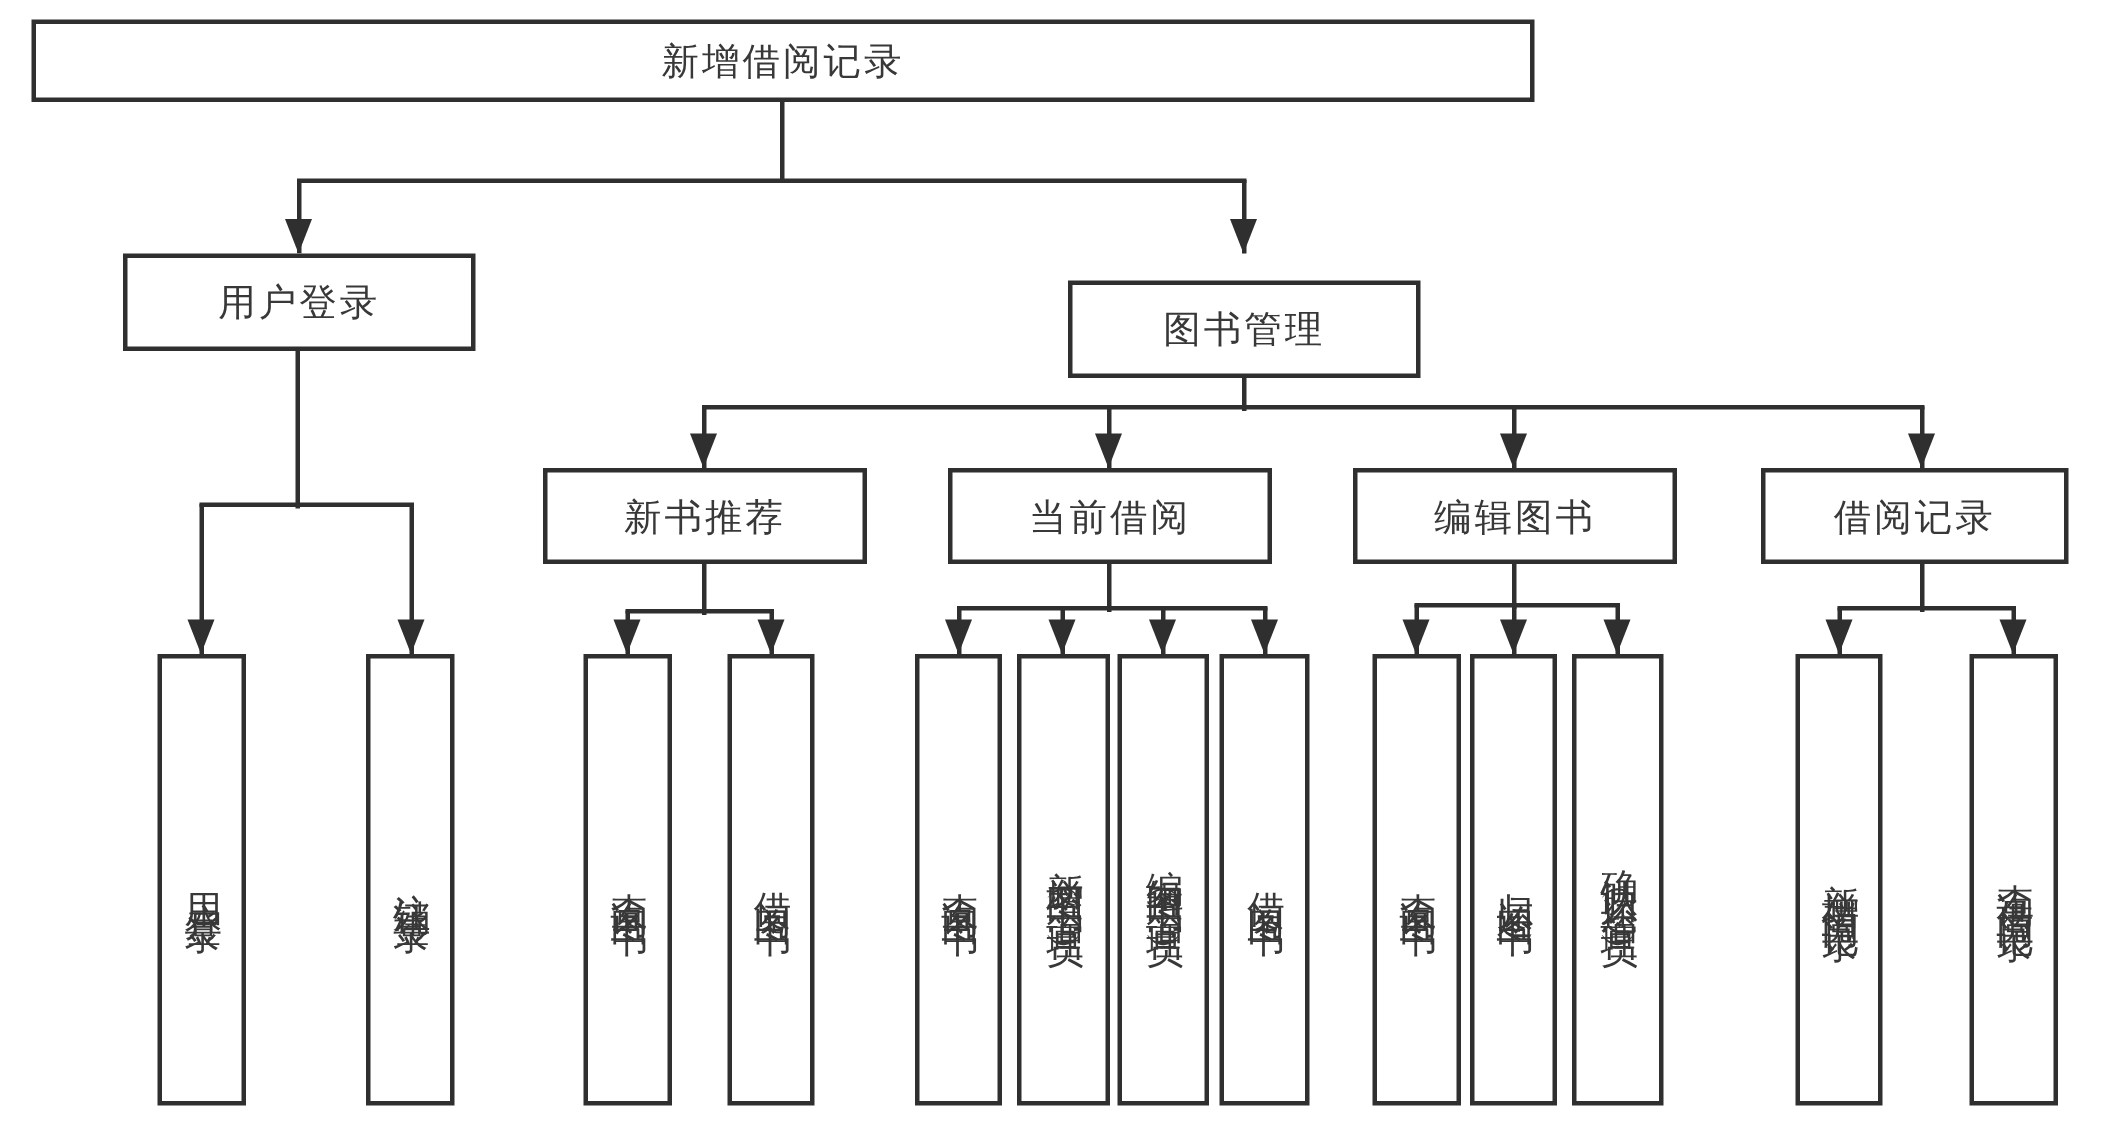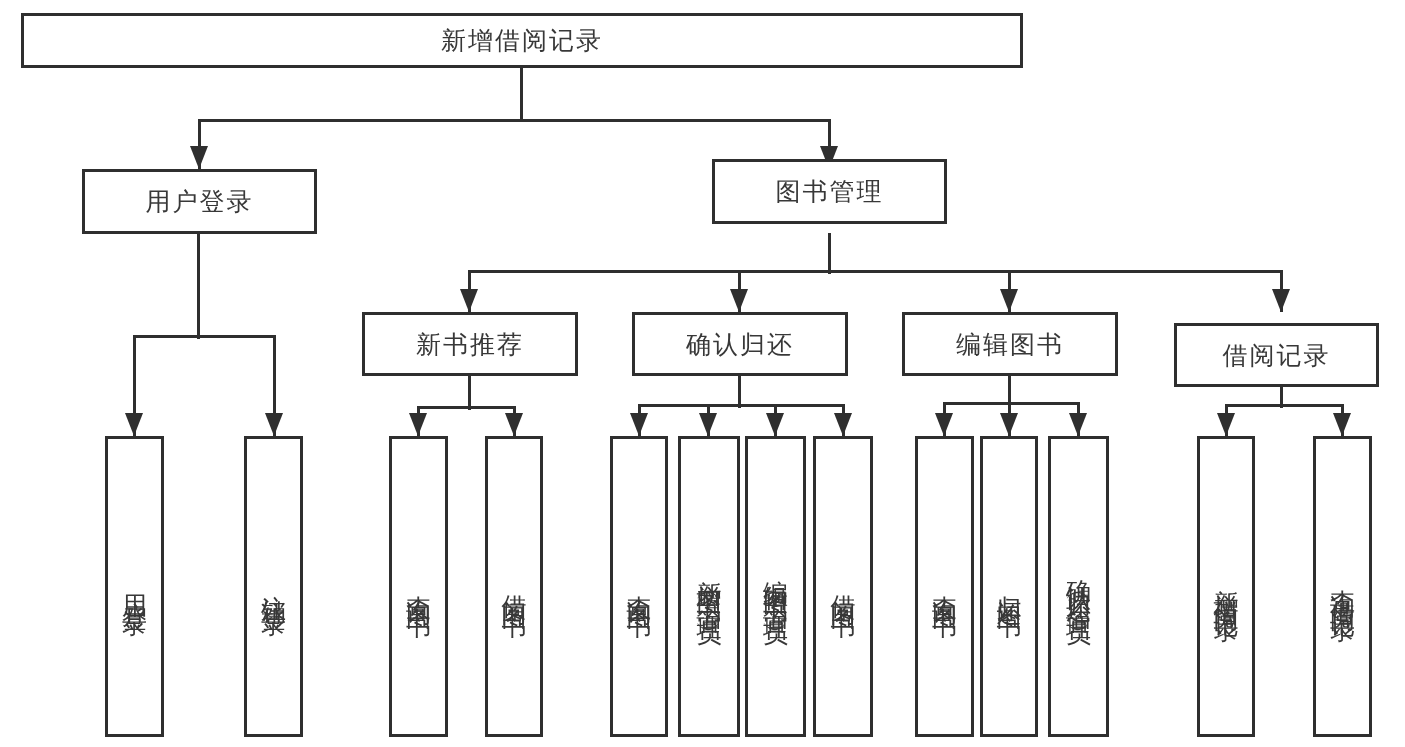--- a/index.html
+++ b/index.html
@@ -51,26 +51,26 @@
   }
 </style>
 </head>
 <body>
 
 <div id="canvas">
 
   <div class="node" style="left:21px;top:13px;width:1002px;height:55px;">新增借阅记录</div>
 
   <div class="node" style="left:82px;top:169px;width:235px;height:65px;">用户登录</div>
-  <div class="node" style="left:712px;top:159px;width:235px;height:65px;text-align:center;">图书管理</div>
+  <div class="node" style="left:712px;top:187px;width:235px;height:65px;text-align:center;">图书管理</div>
 
   <div class="node" style="left:362px;top:312px;width:216px;height:64px;">新书推荐</div>
-  <div class="node" style="left:632px;top:312px;width:216px;height:64px;">确认归还</div>
+  <div class="node" style="left:632px;top:312px;width:216px;height:64px;">当前借阅</div>
   <div class="node" style="left:902px;top:312px;width:216px;height:64px;">编辑图书</div>
-  <div class="node" style="left:1174px;top:323px;width:205px;height:64px;">借阅记录</div>
+  <div class="node" style="left:1174px;top:312px;width:205px;height:64px;">借阅记录</div>
 
   <div class="node leaf" style="left:105px;top:436px;width:59px;height:301px;">用户登录</div>
   <div class="node leaf" style="left:244px;top:436px;width:59px;height:301px;">注销登录</div>
 
   <div class="node leaf" style="left:389px;top:436px;width:59px;height:301px;">查询图书</div>
   <div class="node leaf" style="left:485px;top:436px;width:58px;height:301px;">借阅图书</div>
 
   <div class="node leaf" style="left:610px;top:436px;width:58px;height:301px;">查询图书</div>
   <div class="node leaf" style="left:678px;top:436px;width:62px;height:301px;">新增图书（管理员）</div>
   <div class="node leaf" style="left:745px;top:436px;width:61px;height:301px;">编辑图书（管理员）</div>

